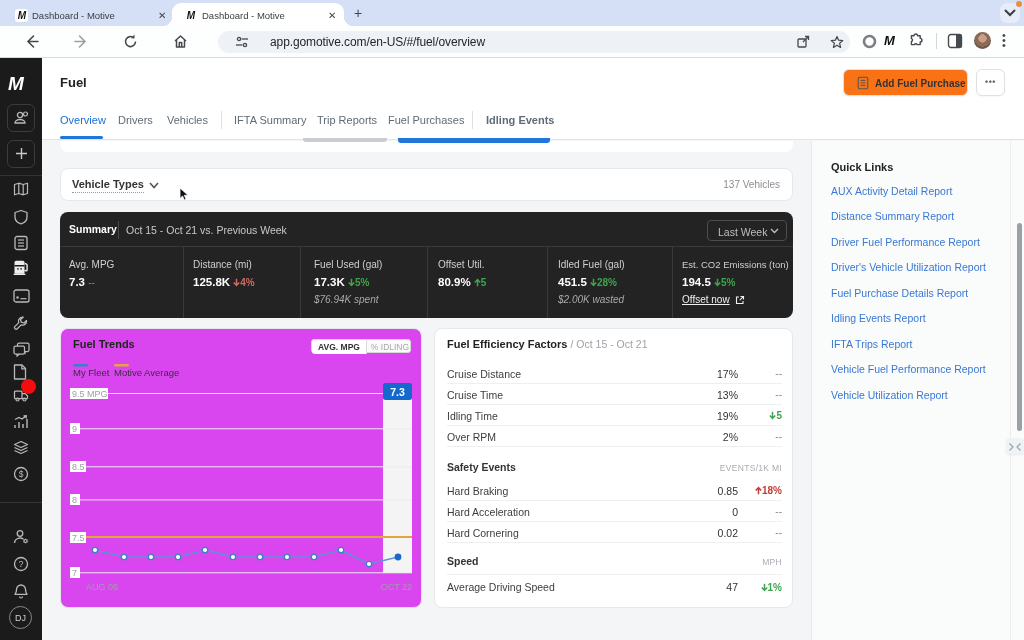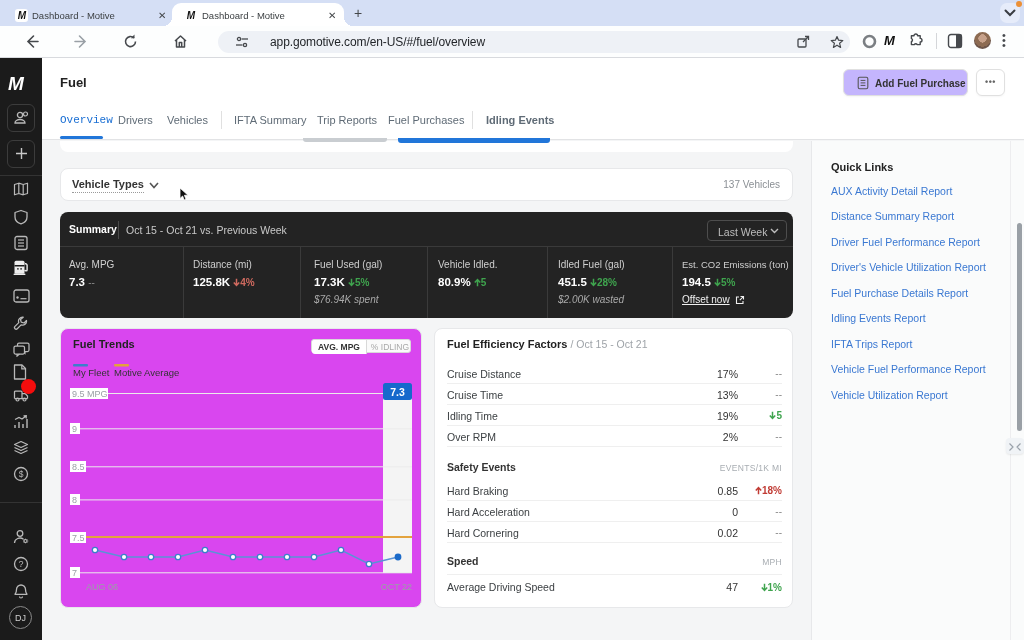--- a/index.html
+++ b/index.html
@@ -29,21 +29,21 @@
 
 
 #app { position:absolute; left:0; top:58px; width:1024px; height:582px; background:#f4f5f6; }
 #sidebar { position:absolute; left:0; top:0; width:42px; height:582px; background:#1b1b1b; }
 #sidebar svg { position:absolute; left:13px; }
 .sbtn { position:absolute; left:7px; width:28px; height:28px; border:1px solid #3c3c3c; border-radius:6px; }
 .sdiv { position:absolute; left:0; width:42px; height:1px; background:#333; }
 
 #header { position:absolute; left:42px; top:0; width:982px; height:82px; background:#fff; border-bottom:1px solid #e2e3e5; }
 #htitle { position:absolute; left:18px; top:17px; font-size:13px; font-weight:bold; color:#222; }
-#addbtn { position:absolute; left:801px; top:11px; width:125px; height:27px; background:#c4b5fd; border:1px solid #e0e0e0; border-radius:6px; box-shadow:0 1px 2px rgba(0,0,0,0.04); }
+#addbtn { position:absolute; left:801px; top:11px; width:125px; height:27px; background:#f97316; border:1px solid #e0e0e0; border-radius:6px; box-shadow:0 1px 2px rgba(0,0,0,0.04); }
 #addbtn span { position:absolute; left:31px; top:7.5px; font-size:10px; font-weight:bold; color:#333; white-space:nowrap; }
 #addbtn svg { position:absolute; left:13px; top:6px; }
 #morebtn { position:absolute; left:934px; top:11px; width:29px; height:27px; background:#fff; border:1px solid #e0e0e0; border-radius:6px; box-shadow:0 1px 2px rgba(0,0,0,0.04); color:#666; font-weight:bold; font-size:9px; text-align:center; line-height:24px; letter-spacing:0.5px; }
 .ntab { position:absolute; top:56px; font-size:11px; color:#5f6b76; }
 .ntab.on { color:#1a6fd4; }
 #nuline { position:absolute; left:18px; top:78px; width:43px; height:3px; background:#2176d9; border-radius:2px; }
 .nsep { position:absolute; top:53px; width:1px; height:18px; background:#e0e0e0; }
 
 
 #partialcard { position:absolute; left:60px; top:83px; width:733px; height:11px; background:#fff; border-radius:0 0 8px 8px; }
@@ -262,21 +262,21 @@
     <div id="addbtn">
       <svg width="12" height="14" viewBox="0 0 12 14">
           <rect x="1.2" y="1.2" width="9.6" height="11.6" rx="1.5" fill="none" stroke="#555" stroke-width="1.1"></rect>
           <line x1="3.6" y1="4.4" x2="8.4" y2="4.4" stroke="#555" stroke-width="1"></line>
           <line x1="3.6" y1="6.9" x2="8.4" y2="6.9" stroke="#555" stroke-width="1"></line>
           <line x1="3.6" y1="9.4" x2="8.4" y2="9.4" stroke="#555" stroke-width="1"></line>
         </svg>
       <span>Add Fuel Purchase</span>
     </div>
     <div id="morebtn">•••</div>
-    <div class="ntab on" style="left:18px;font-family:Liberation Mono, monospace;">Overview</div>
+    <div class="ntab on" style="left:18px;">Overview</div>
     <div class="ntab" style="left:76px;">Drivers</div>
     <div class="ntab" style="left:125px;">Vehicles</div>
     <div class="nsep" style="left:179px;"></div>
     <div class="ntab" style="left:192px;">IFTA Summary</div>
     <div class="ntab" style="left:275px;">Trip Reports</div>
     <div class="ntab" style="left:346px;">Fuel Purchases</div>
     <div class="nsep" style="left:430px;"></div>
     <div class="ntab" style="left:444px;font-weight:bold;">Idling Events</div>
     <div id="nuline"></div>
   </div>
@@ -324,21 +324,21 @@
             </svg>4%</span></div>
     </div>
     <div class="scol" style="left:254px;">
       <div class="lb">Fuel Used (gal)</div>
       <div class="vl">17.3K <span class="chg g"><svg width="7" height="9" viewBox="0 0 7 9" style="vertical-align:-1px;">
               <path d="M3.5 0.8 V7.2 M0.8 4.4 L3.5 7.4 L6.2 4.4" fill="none" stroke="currentColor" stroke-width="1.5"></path>
             </svg>5%</span></div>
       <div class="sub">$76.94K spent</div>
     </div>
     <div class="scol" style="left:378px;">
-      <div class="lb">Vehicle Idled.</div>
+      <div class="lb">Offset Util.</div>
       <div class="vl">80.9% <span class="chg g"><svg width="7" height="9" viewBox="0 0 7 9" style="vertical-align:-1px;">
               <path d="M3.5 8.2 V1.8 M0.8 4.6 L3.5 1.6 L6.2 4.6" fill="none" stroke="currentColor" stroke-width="1.5"></path>
             </svg>5</span></div>
     </div>
     <div class="scol" style="left:498px;">
       <div class="lb">Idled Fuel (gal)</div>
       <div class="vl">451.5 <span class="chg g"><svg width="7" height="9" viewBox="0 0 7 9" style="vertical-align:-1px;">
               <path d="M3.5 0.8 V7.2 M0.8 4.4 L3.5 7.4 L6.2 4.4" fill="none" stroke="currentColor" stroke-width="1.5"></path>
             </svg>28%</span></div>
       <div class="sub">$2.00K wasted</div>

